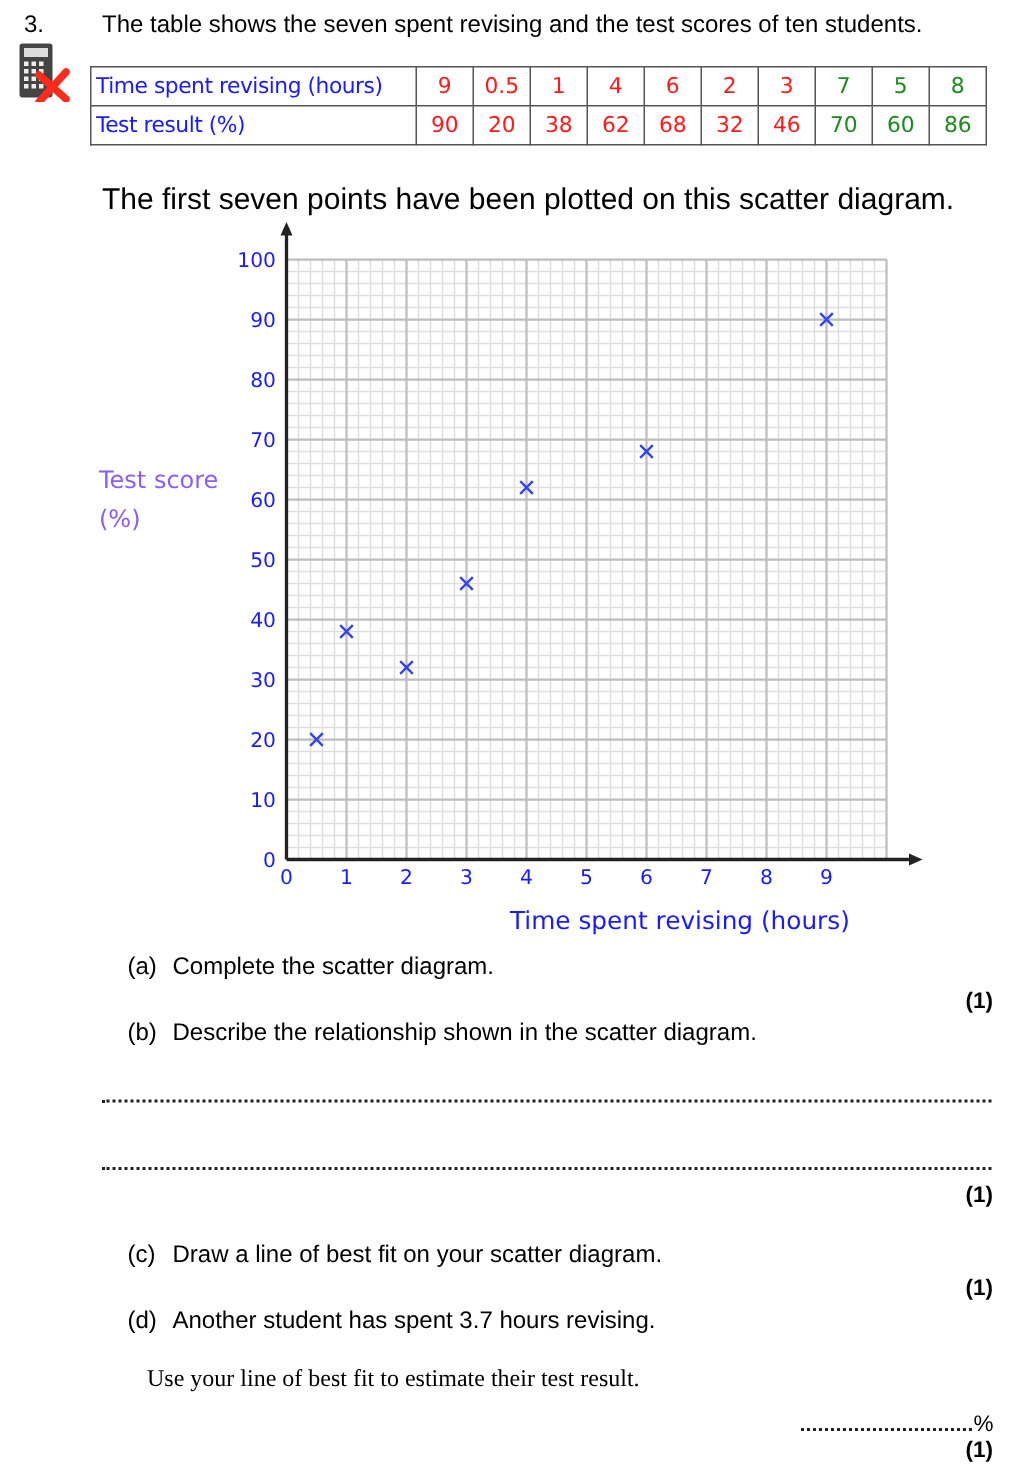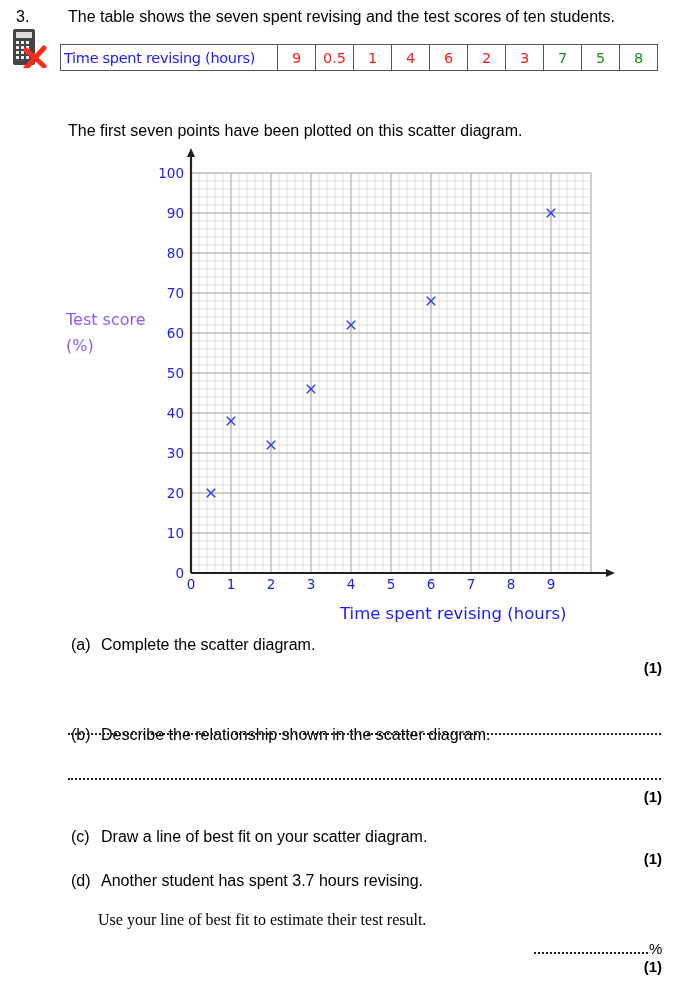--- a/index.html
+++ b/index.html
@@ -12,27 +12,27 @@
   table.data { position: absolute; left: 60px; top: 44px; border-collapse: collapse;
                font-family: "DejaVu Sans", sans-serif; }
   table.data td { border: 1.5px solid #555; height: 25px; padding: 0; text-align: center;
                   font-size: 14.5px; }
   table.data td.label { text-align: left; color: #1a1aff; width: 213px; padding-left: 3px;
                         font-size: 14.5px; white-space: nowrap; letter-spacing: -0.3px; }
   table.data tr:first-child td.label { border-bottom-color: #555; }
   table.data td.val { width: 37px; }
   .red { color: #ff1a1a; }
   .green { color: #1a8c1a; }
-  .sub { left: 68px; top: 122px; font-size: 16px; }
+  .sub { left: 68px; top: 122px; font-size: 20px; }
   .chart { left: 0; top: 0; width: 680px; height: 640px; }
   .ylab { left: 66px; top: 307px; color: #8b5cf6; font-family: "DejaVu Sans", sans-serif;
           font-size: 16px; line-height: 26px; }
   .xlab { left: 340px; top: 604px; color: #1a1aff; font-family: "DejaVu Sans", sans-serif;
           font-size: 16.5px; }
-  .part { left: 71px; font-size: 16px; }
+  .part { left: 85px; font-size: 16px; }
   .part .tag { display: inline-block; width: 30px; }
   .mark { right: 18px; font-size: 15px; font-weight: bold; }
   .dots { left: 68px; width: 593px; height: 0; border-bottom: 2px dotted #222; }
   .ans { left: 534px; top: 940px; font-size: 15px; }
   .ans .dl { display: inline-block; width: 114px; border-bottom: 2px dotted #222; height: 12px;
              vertical-align: baseline; margin-right: 1px; }
 </style>
 </head>
 <body>
 
@@ -66,20 +66,33 @@
     <td class="val red">9</td>
     <td class="val red">0.5</td>
     <td class="val red">1</td>
     <td class="val red">4</td>
     <td class="val red">6</td>
     <td class="val red">2</td>
     <td class="val red">3</td>
     <td class="val green">7</td>
     <td class="val green">5</td>
     <td class="val green">8</td>
+  </tr>
+  <tr>
+    <td class="label">Test result (%)</td>
+    <td class="val red">90</td>
+    <td class="val red">20</td>
+    <td class="val red">38</td>
+    <td class="val red">62</td>
+    <td class="val red">68</td>
+    <td class="val red">32</td>
+    <td class="val red">46</td>
+    <td class="val green">70</td>
+    <td class="val green">60</td>
+    <td class="val green">86</td>
   </tr>
 </tbody>
   </table>
 
 <div class="abs sub">The first seven points have been plotted on this scatter diagram.</div>
 
 <svg class="abs chart" id="chart" viewBox="0 0 680 640">
     <line x1="199" y1="573" x2="199" y2="173" stroke="#dedede" stroke-width="1"></line>
     <line x1="207" y1="573" x2="207" y2="173" stroke="#dedede" stroke-width="1"></line>
     <line x1="215" y1="573" x2="215" y2="173" stroke="#dedede" stroke-width="1"></line>
@@ -239,21 +252,21 @@
   <div id="ylab1">Test score</div>
   <div id="ylab2">(%)</div>
 </div>
 <div class="abs xlab">Time spent revising (hours)</div>
 
 <div class="abs part" style="top:636px;">
   <span class="tag">(a)</span><span>Complete the scatter diagram.</span>
 </div>
 <div class="abs mark" style="top:659px;">(1)</div>
 
-<div class="abs part" style="top:680px;margin-top:46px;">
+<div class="abs part" style="top:680px;">
   <span class="tag">(b)</span><span>Describe the relationship shown in the scatter diagram.</span>
 </div>
 <div class="abs dots" style="top:733px;"></div>
 <div class="abs dots" style="top:778px;"></div>
 <div class="abs mark" style="top:788px;">(1)</div>
 
 <div class="abs part" style="top:828px;">
   <span class="tag">(c)</span><span>Draw a line of best fit on your scatter diagram.</span>
 </div>
 <div class="abs mark" style="top:850px;">(1)</div>

